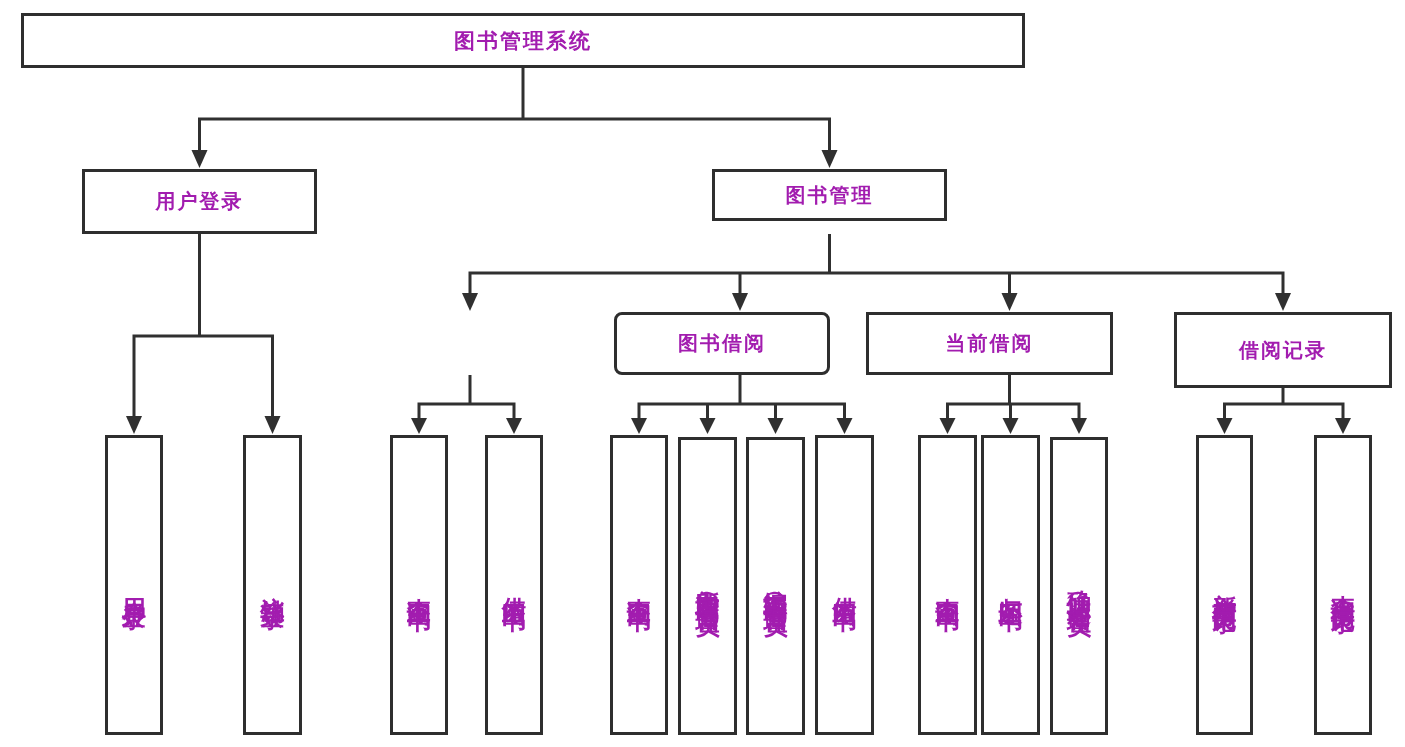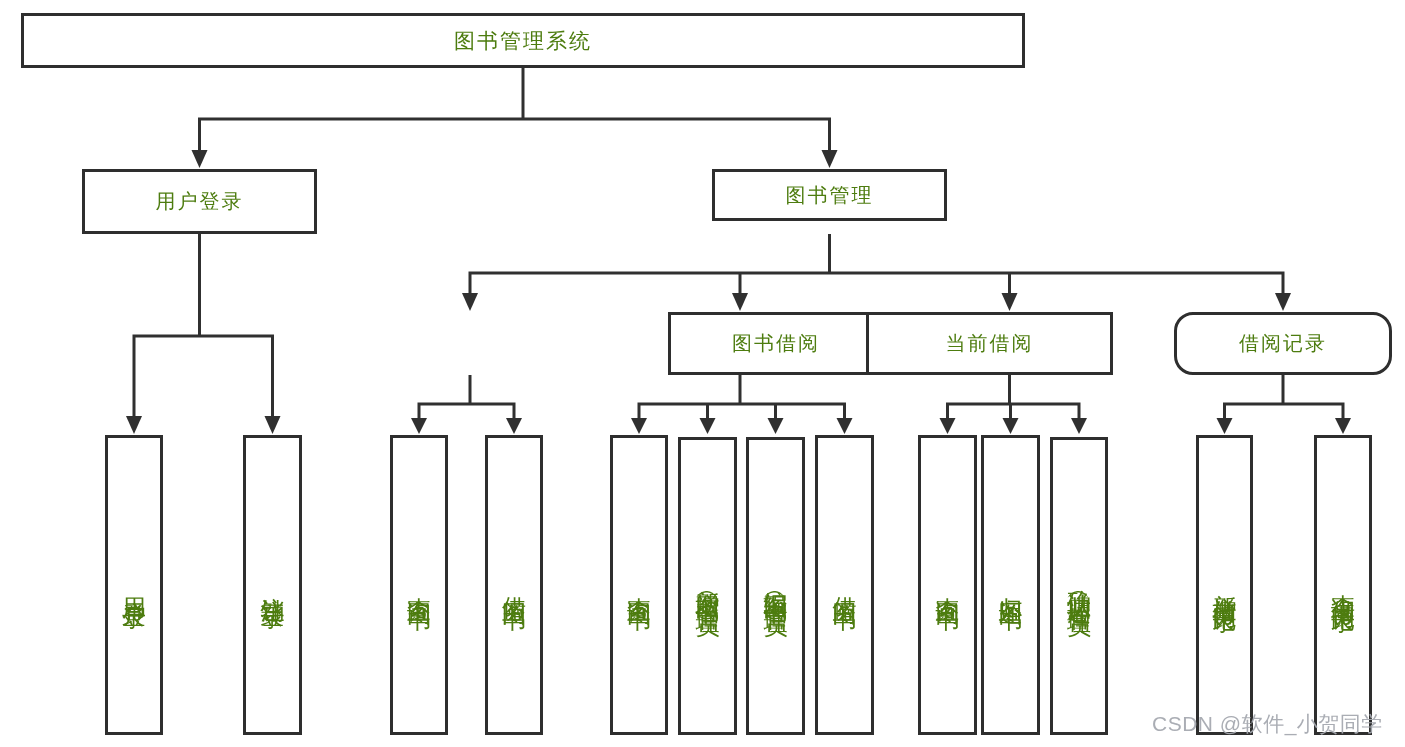--- a/index.html
+++ b/index.html
@@ -22,22 +22,23 @@
     box-sizing: border-box;
     background: #ffffff;
     border: 3px solid #2e2e2e;
     display: flex;
     align-items: center;
     justify-content: center;
   }
   .node .lbl {
     font-size: 20px;
     letter-spacing: 2px;
-    color: #4d7c0f;
+    color: #a21caf;
     white-space: nowrap;
+    font-weight: bold;
   }
   .node.root .lbl { font-size: 21px; }
   .leaf .lbl {
     writing-mode: vertical-rl;
     text-orientation: mixed;
     font-size: 24px;
     letter-spacing: 0.14em;
     line-height: 1;
     white-space: nowrap;
   }
@@ -116,27 +117,27 @@
     <span class="lbl">图书管理系统</span>
   </div>
 
   <div class="node" style="left:82px; top:169px; width:235px; height:65px;">
     <span class="lbl">用户登录</span>
   </div>
   <div class="node" style="left:712px; top:169px; width:235px; height:52px;">
     <span class="lbl">图书管理</span>
   </div>
 
-  <div class="node" style="left:668px; top:312px; width:216px; height:63px;">
+  <div class="node" style="left:614px; top:312px; width:216px; height:63px;border-radius:8px;">
     <span class="lbl">图书借阅</span>
   </div>
   <div class="node" style="left:866px; top:312px; width:247px; height:63px;">
     <span class="lbl">当前借阅</span>
   </div>
-  <div class="node" style="left:1174px; top:312px; width:218px; height:63px;border-radius:19px;">
+  <div class="node" style="left:1174px; top:312px; width:218px; height:76px;">
     <span class="lbl">借阅记录</span>
   </div>
 
   <div class="node leaf" style="left:105px; top:435px; width:58px; height:300px;">
     <span class="lbl">用户登录</span>
   </div>
   <div class="node leaf" style="left:243px; top:435px; width:59px; height:300px;">
     <span class="lbl">注销登录</span>
   </div>
 
@@ -170,15 +171,14 @@
     <span class="lbl">确认归还（管理员）</span>
   </div>
 
   <div class="node leaf" style="left:1196px; top:435px; width:57px; height:300px;">
     <span class="lbl">新增借阅记录</span>
   </div>
   <div class="node leaf" style="left:1314px; top:435px; width:58px; height:300px;">
     <span class="lbl">查询借阅记录</span>
   </div>
 
-  <div class="watermark">CSDN @软件_小贺同学</div>
 
 </div>
 
 </body></html>

